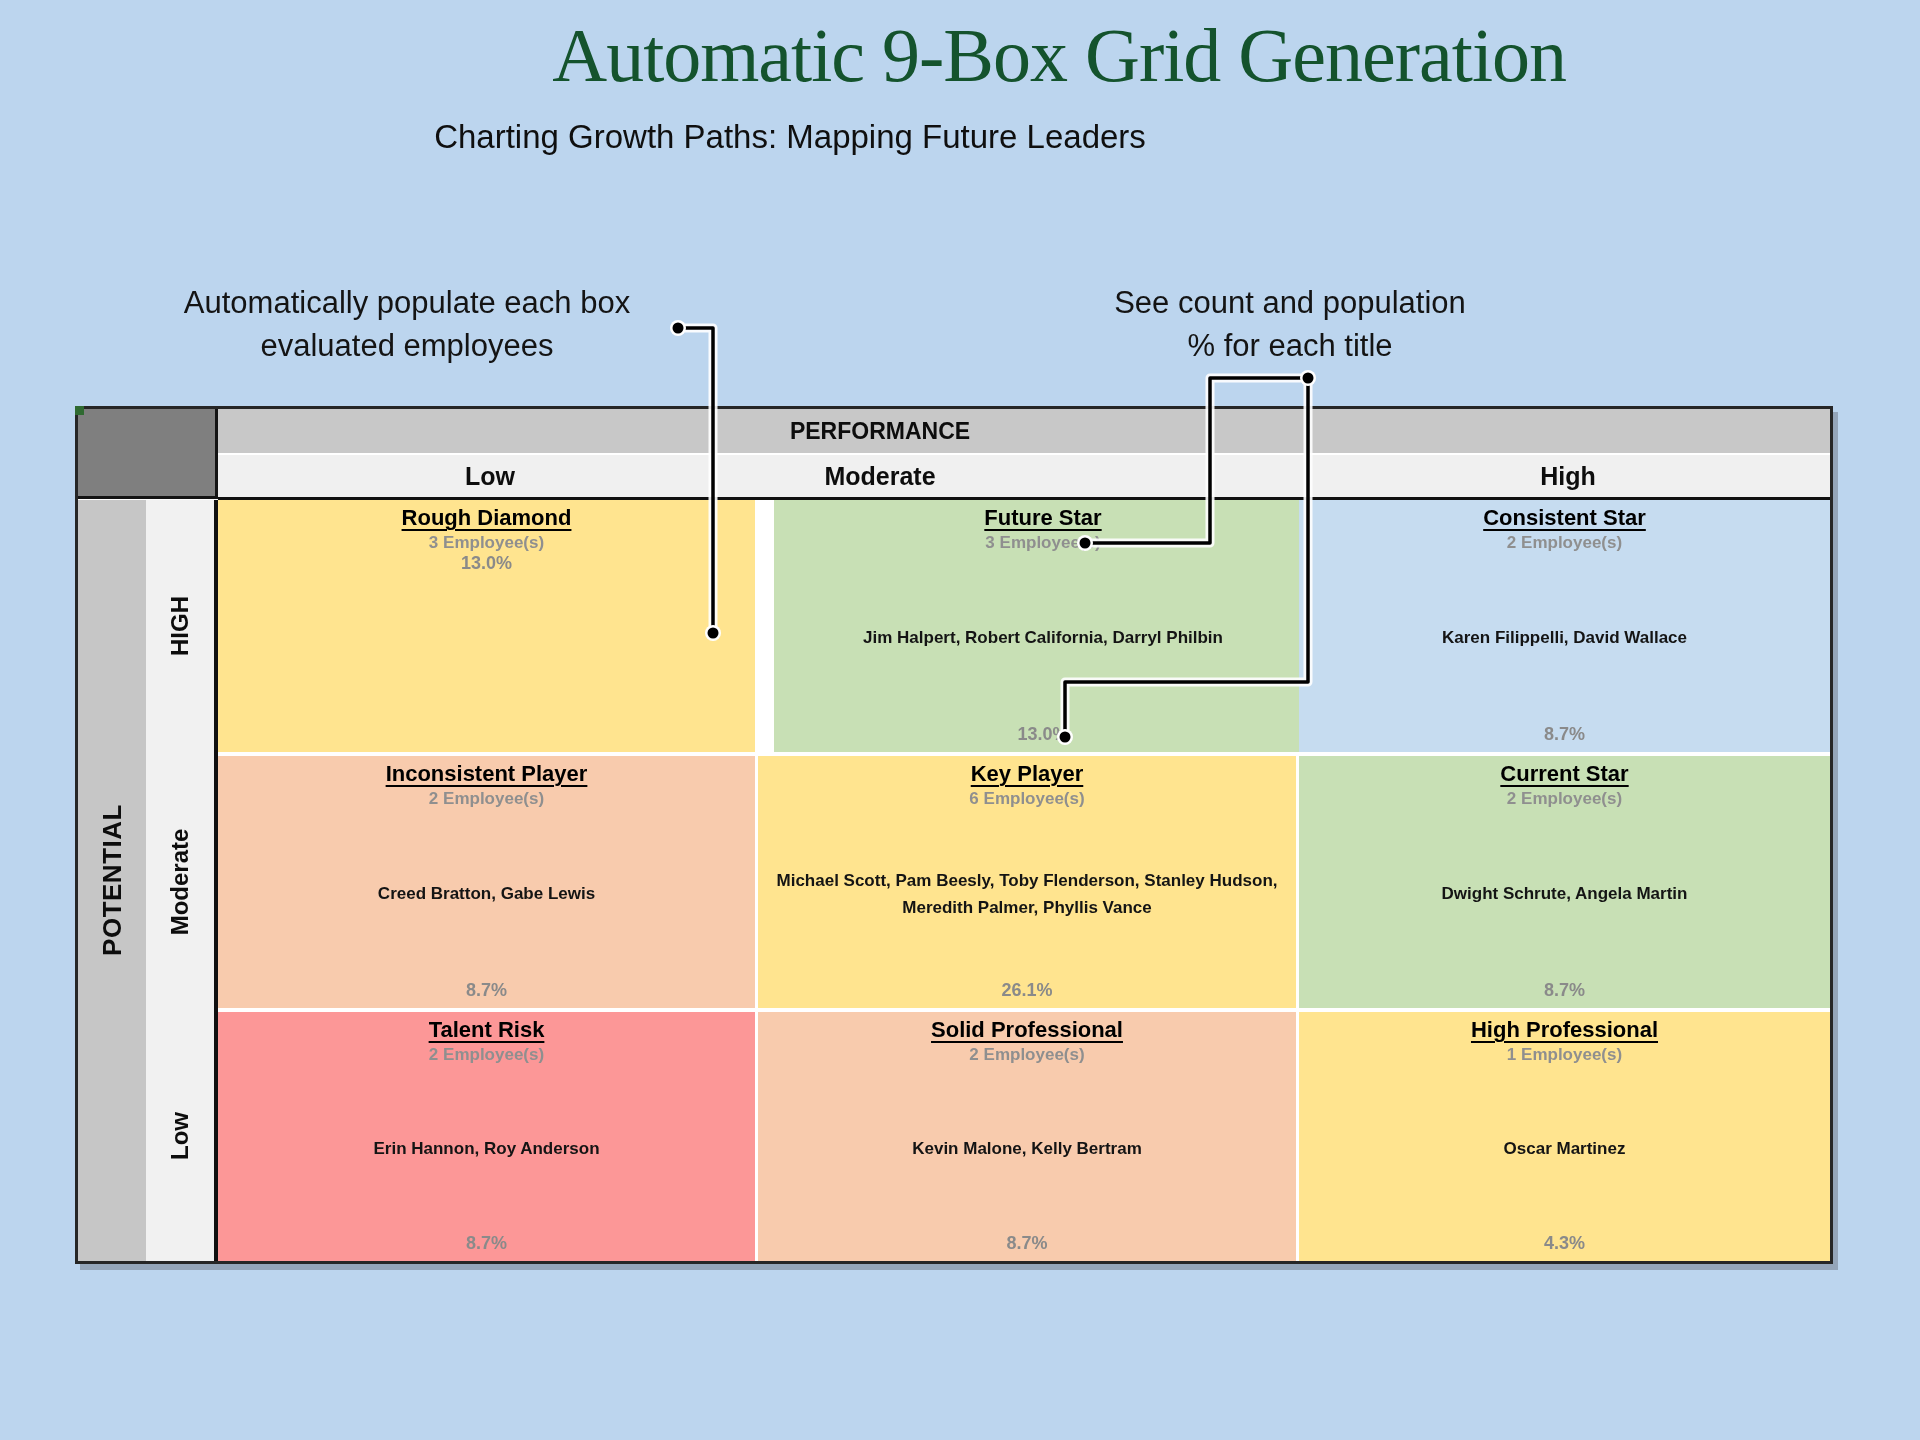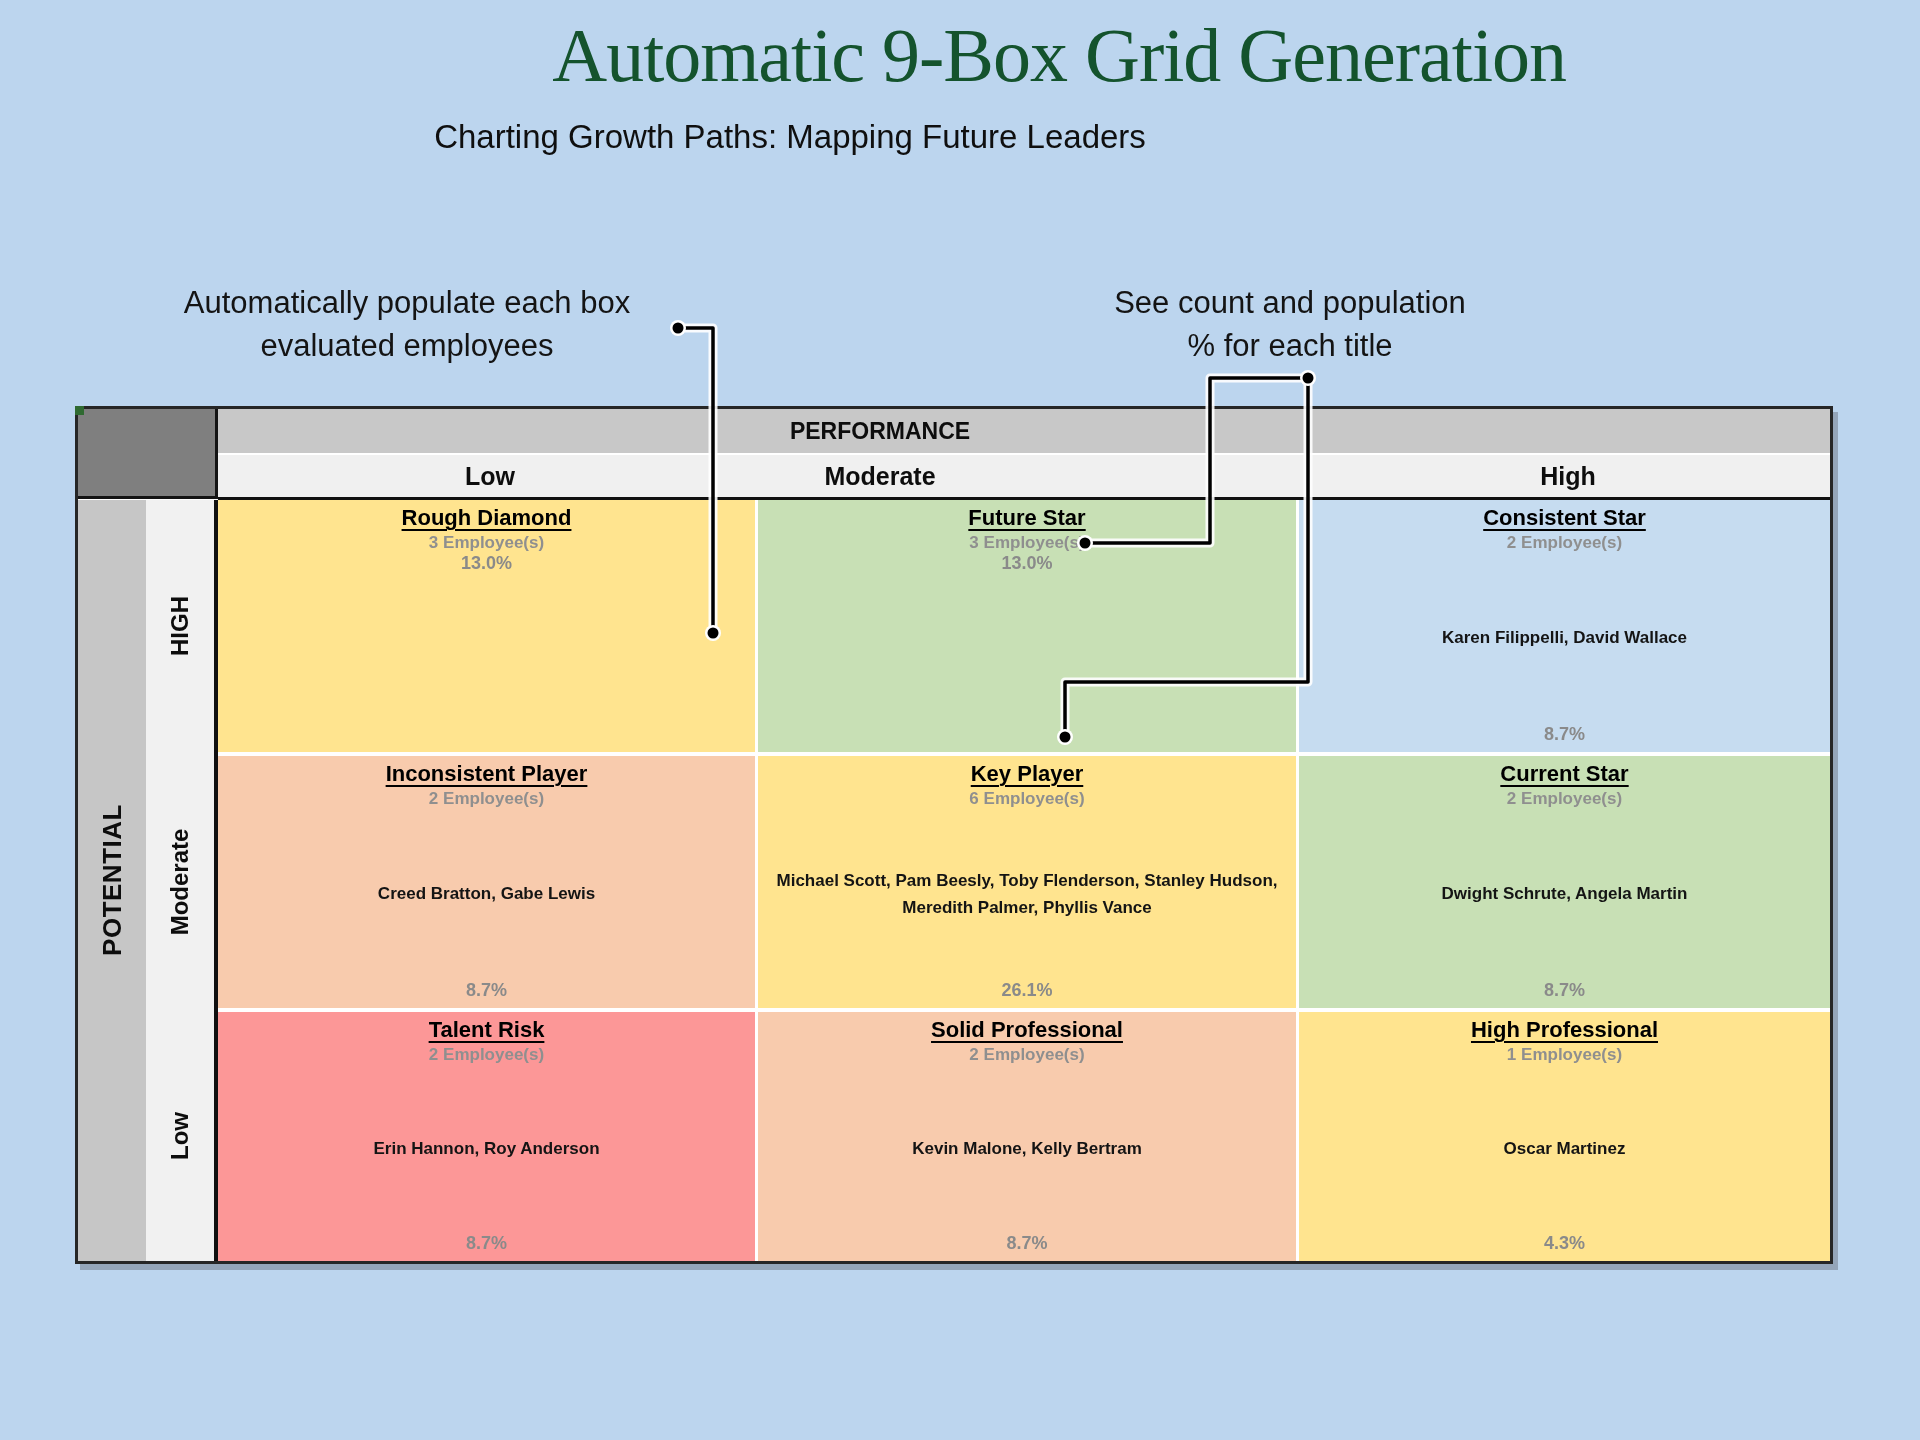--- a/index.html
+++ b/index.html
@@ -161,23 +161,26 @@
   </div>
 
   <div class="v-rule"></div>
 
   <div class="cell c1 r1" style="background-color: rgb(255, 228, 143);">
     <div class="cell-title">Rough Diamond</div>
     <div class="cell-count">3 Employee(s)</div>
     <div class="cell-percent">13.0%</div>
   </div>
 
-  <div class="cell c2 r1" style="background-color: rgb(200, 224, 181);">
+  <div class="cell c2 r1" style="background-color: rgb(200, 224, 181); margin-left: 16px;">
     <div class="cell-title">Future Star</div>
     <div class="cell-count">3 Employee(s)</div>
+    <div class="cell-names">
+        <span>Jim Halpert, Robert California, Darryl Philbin</span>
+      </div>
     <div class="cell-percent">13.0%</div>
   </div>
 
   <div class="cell c3 r1" style="background-color: rgb(198, 220, 240);">
     <div class="cell-title">Consistent Star</div>
     <div class="cell-count">2 Employee(s)</div>
     <div class="cell-names">
         <span>Karen Filippelli, David Wallace</span>
       </div>
     <div class="cell-percent">8.7%</div>

